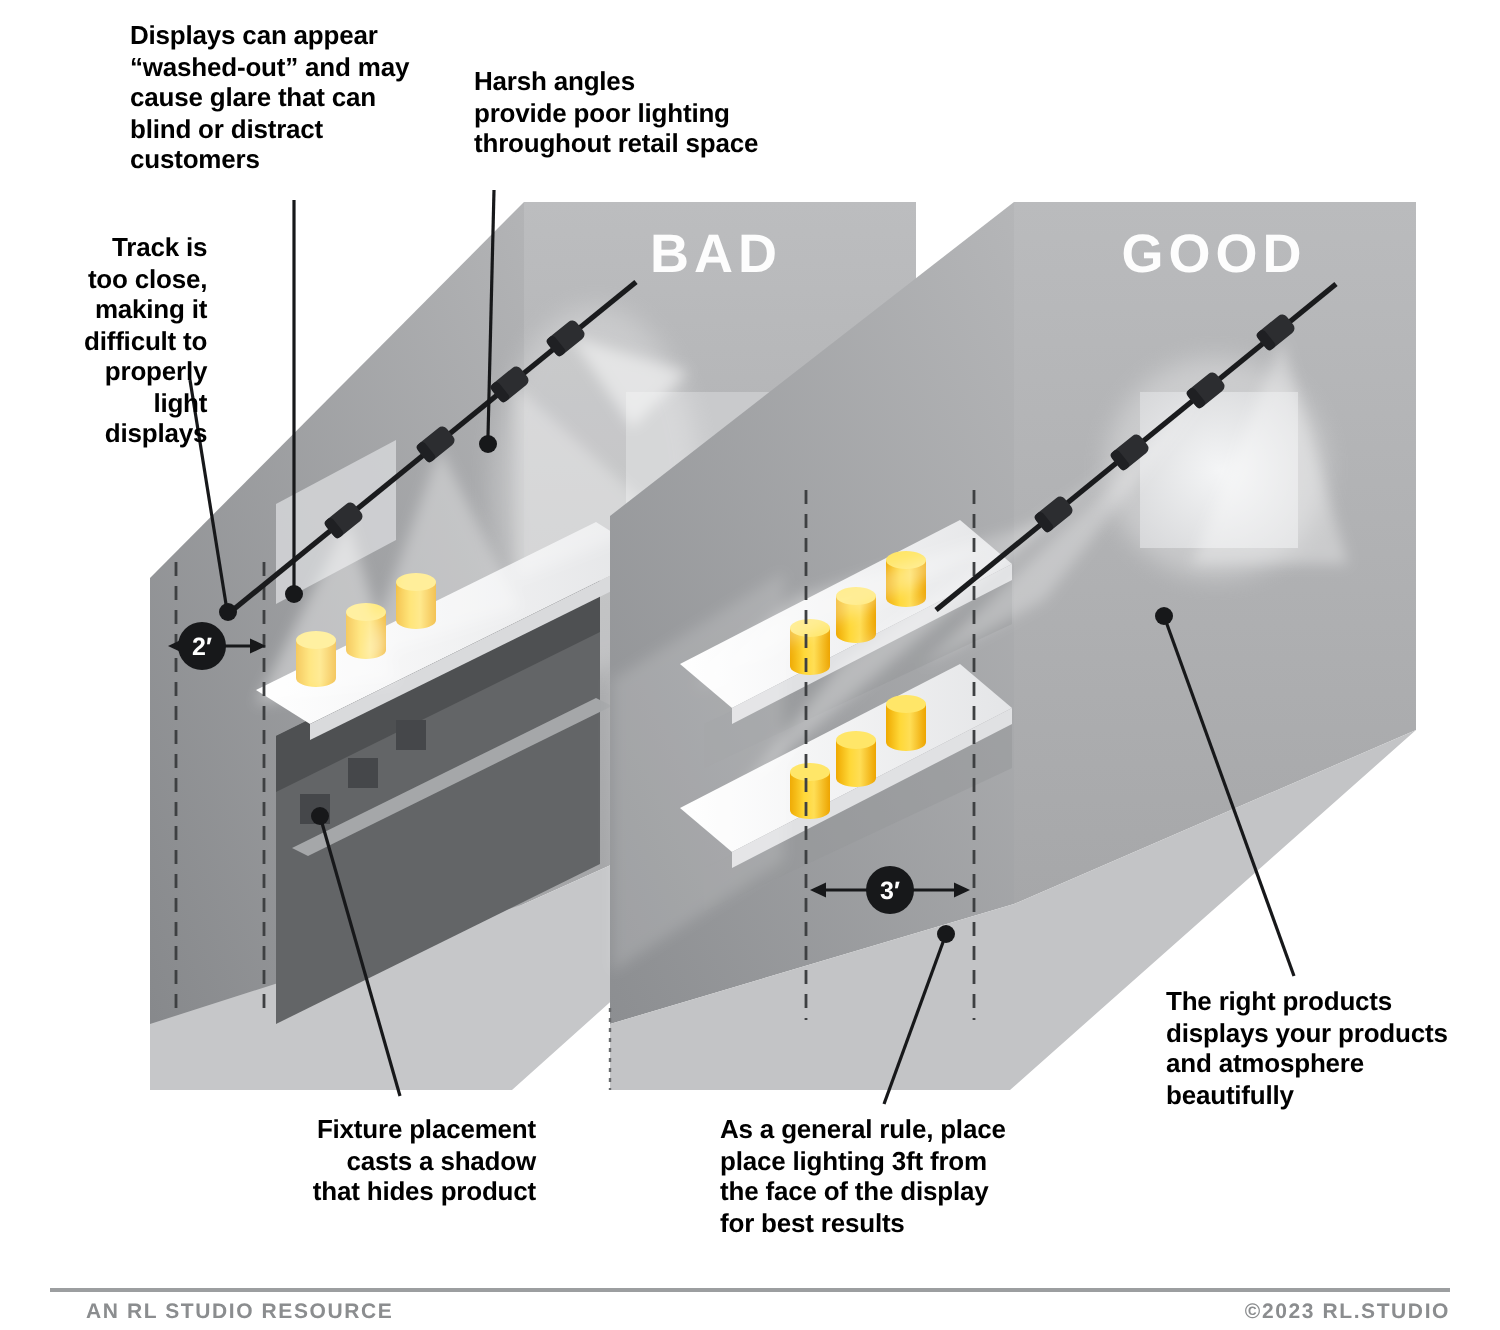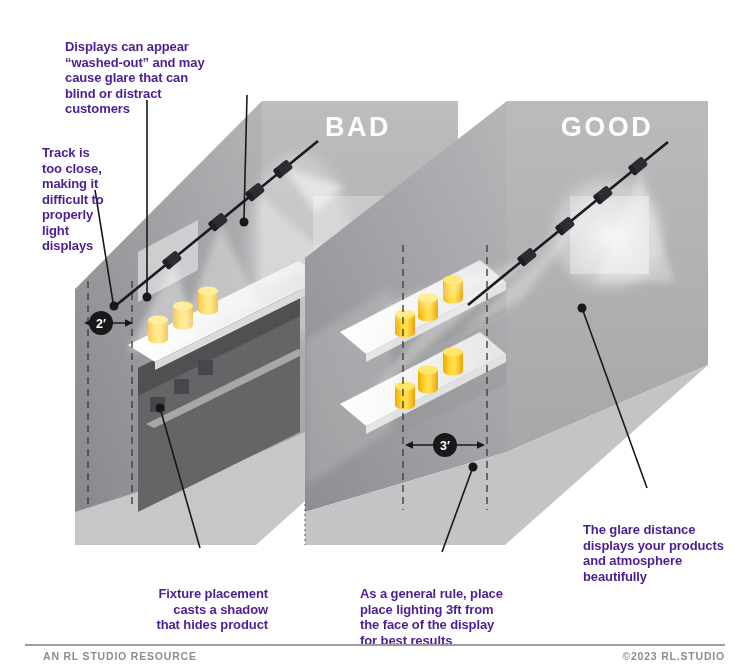--- a/index.html
+++ b/index.html
@@ -1,19 +1,19 @@
 <!DOCTYPE html>
 <html><head>
 <meta charset="utf-8">
 <style>
   html,body{margin:0;padding:0;background:#ffffff;}
   #canvas{position:relative;width:750px;height:665px;background:#ffffff;overflow:hidden;
           font-family:"Liberation Sans",sans-serif;}
   .annotation{position:absolute;font:700 13px/15.5px "Liberation Sans",sans-serif;
-              color:#4c1d95;white-space:pre-line;letter-spacing:-0.1px;margin-top:29px;}
+              color:#000000;white-space:pre-line;letter-spacing:-0.1px;}
   .annotation.center{text-align:right;}
   #diagram{position:absolute;left:0;top:0;}
   .scene-label{font-family:"Liberation Sans",sans-serif;font-weight:700;font-size:27px;
                fill:#fdfdfd;letter-spacing:2.5px;}
   .measure-text{font-family:"Liberation Sans",sans-serif;font-weight:700;font-size:12.5px;fill:#ffffff;}
   .footer-rule{position:absolute;left:25px;top:644px;width:700px;height:2px;background:#9c9ea0;}
   .footer-text{position:absolute;top:650px;font:700 10.5px "Liberation Sans",sans-serif;
                color:#8b8d8f;letter-spacing:0.8px;}
   .footer-text.left{left:25px;margin-left:18px;}
   .footer-text.right{right:25px;}
@@ -242,39 +242,42 @@
       <text class="scene-label" x="607" y="136" text-anchor="middle">GOOD</text>
     </g>
   </svg>
 
   <div class="annotation" style="left:65px;top:10px;">Displays can appear
 “washed-out” and may
 cause glare that can
 blind or distract
 customers</div>
 
-
-  <div class="annotation" style="left:42px;top:116px;">Track is
+  <div class="annotation" style="left:237px;top:33px;">Harsh angles
+provide poor lighting
+throughout retail space</div>
+
+  <div class="annotation" style="left:42px;top:116px;text-align:right;">Track is
 too close,
 making it
 difficult to
 properly
 light
 displays</div>
 
   <div class="annotation center" style="left:103px;top:557px;width:165px;">Fixture placement
 casts a shadow
 that hides product</div>
 
   <div class="annotation" style="left:360px;top:557px;">As a general rule, place
 place lighting 3ft from
 the face of the display
 for best results</div>
 
-  <div class="annotation" style="left:583px;top:493px;">The glare distance
+  <div class="annotation" style="left:583px;top:493px;">The right products
 displays your products
 and atmosphere
 beautifully</div>
 
   <div class="footer-rule"></div>
   <div class="footer-text left">AN RL STUDIO RESOURCE</div>
   <div class="footer-text right">©2023 RL.STUDIO</div>
 </div>
 
 </body></html>

